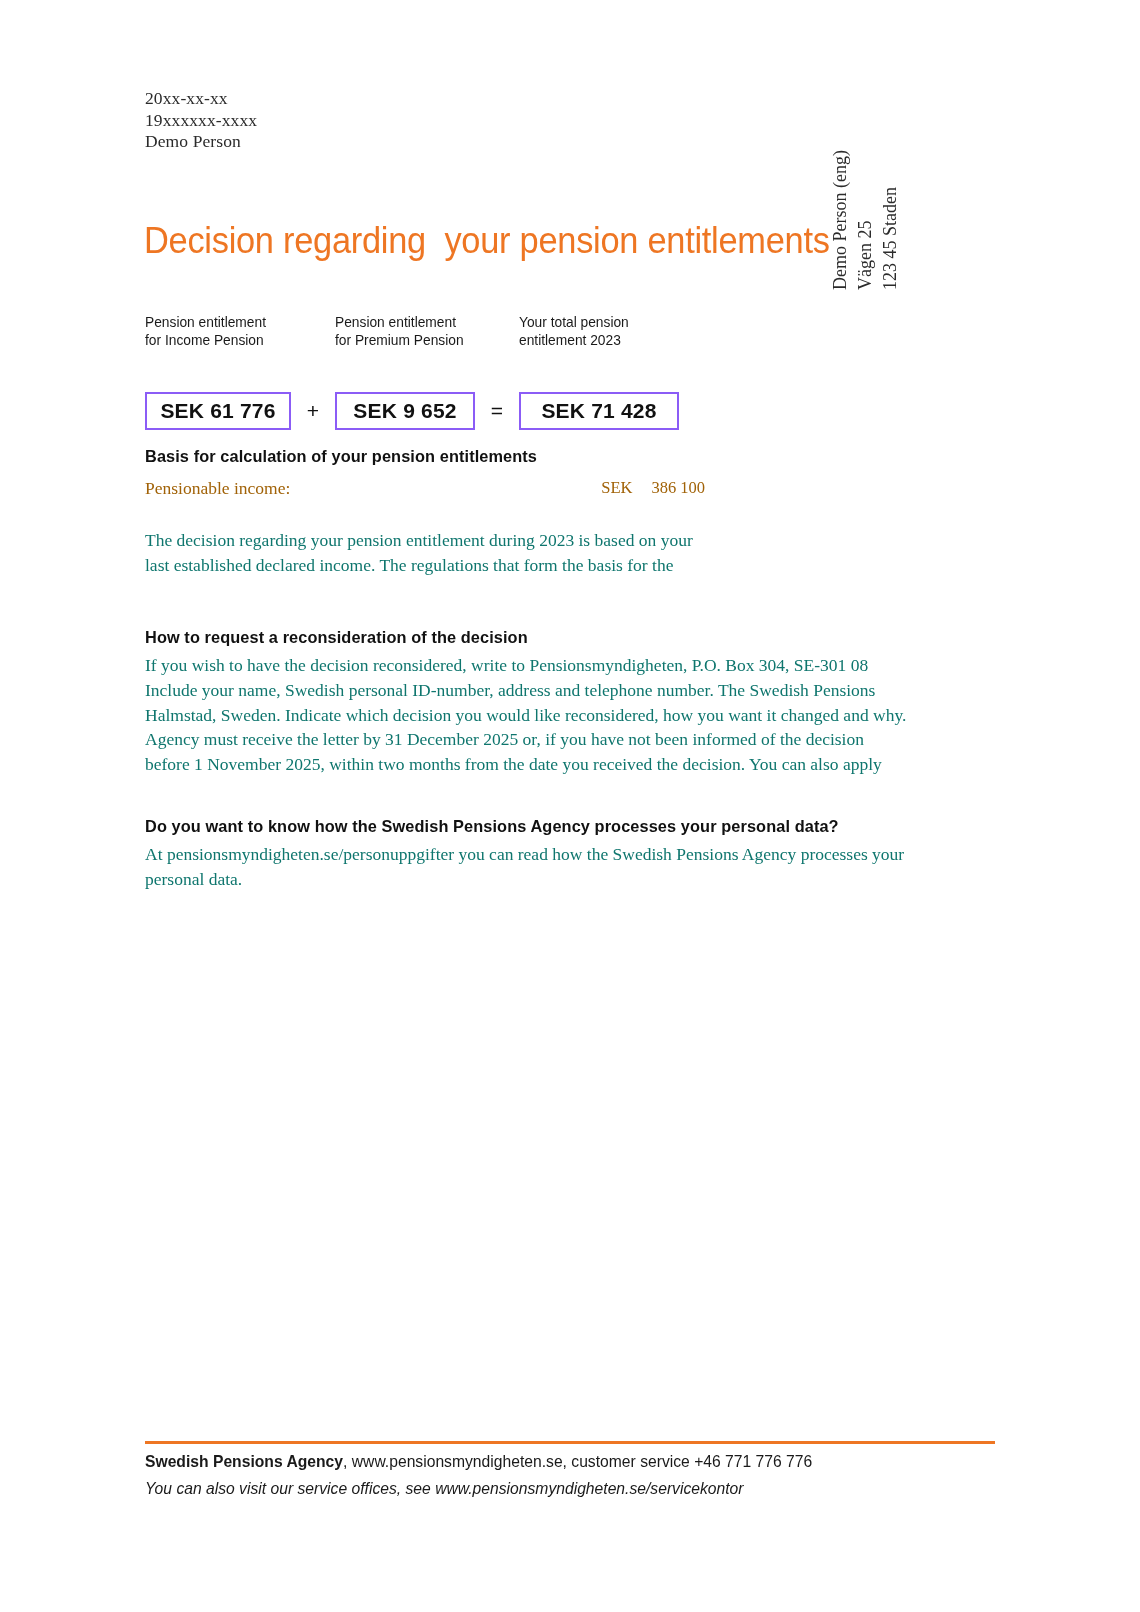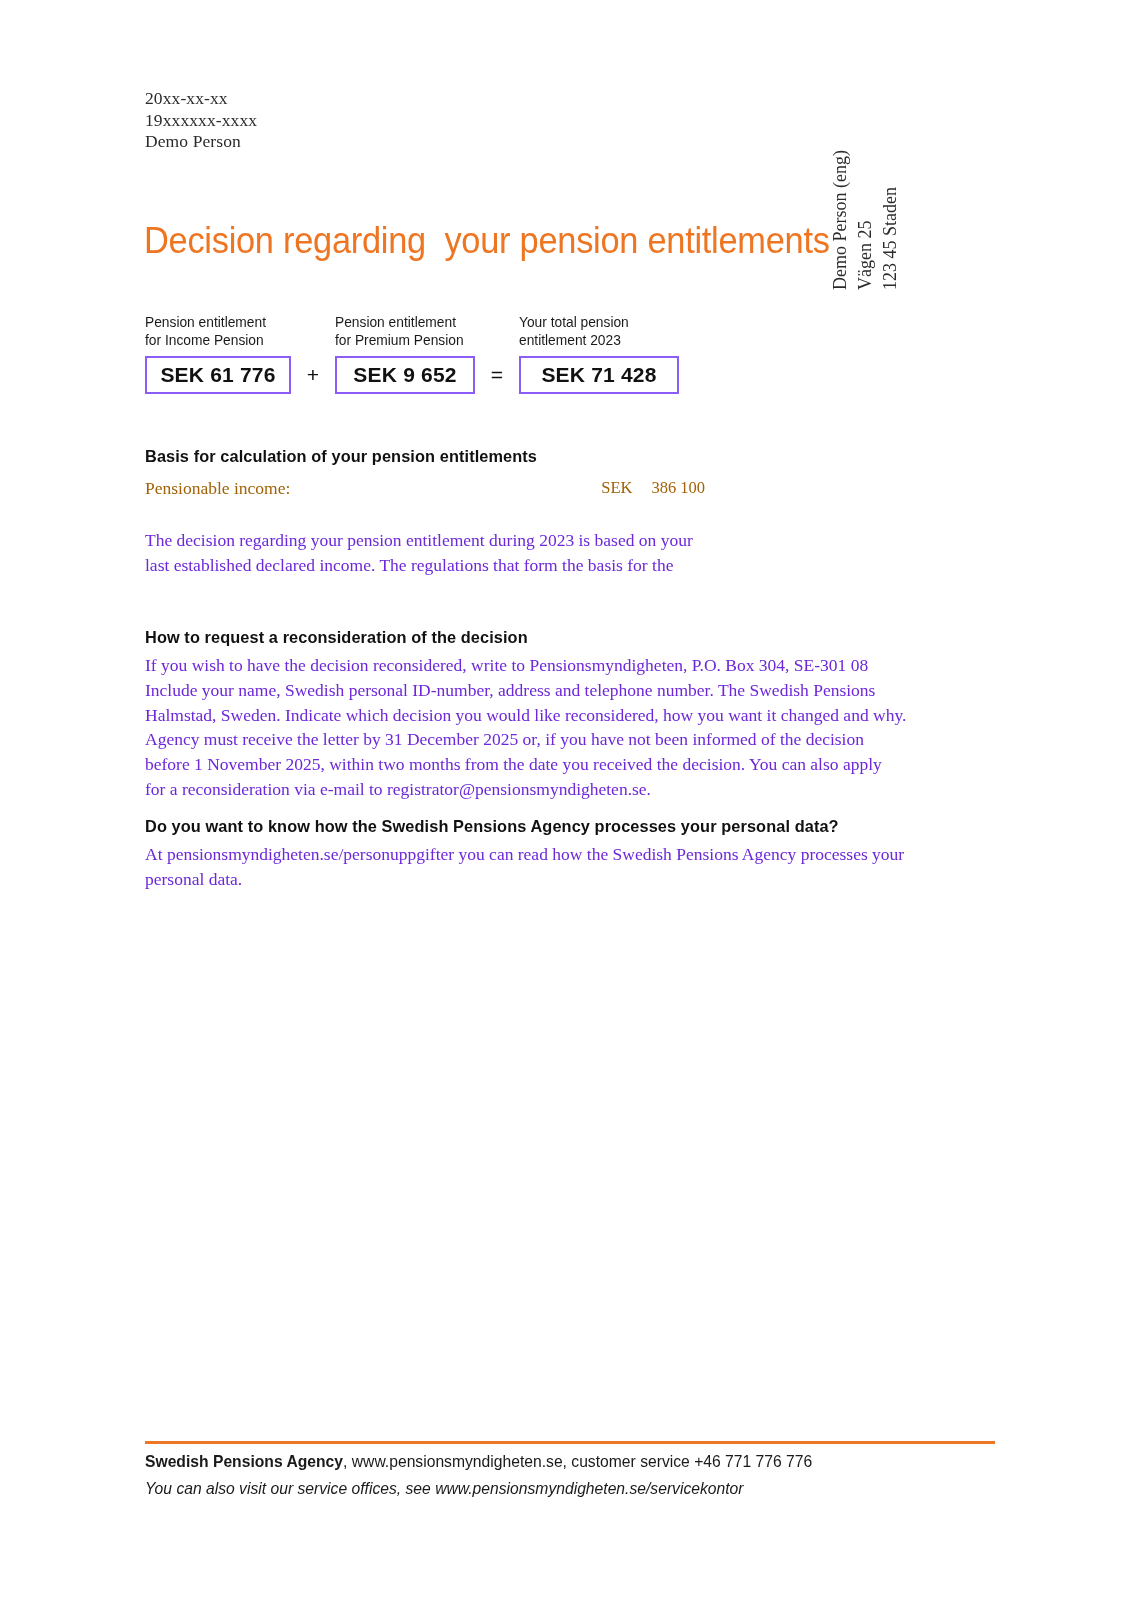--- a/index.html
+++ b/index.html
@@ -47,21 +47,21 @@
   }
 
   
   .amounts {
     position: absolute;
     left: 145px;
     top: 314px;
     display: flex;
     align-items: flex-end;
   }
-  .amt-group { display: flex; flex-direction: column; }
+  .amt-group { display: flex; flex-direction: column; gap: 36px; }
   .amt-caption {
     font-family: "Liberation Sans Narrow", "Liberation Sans", sans-serif;
     font-size: 14.5px;
     line-height: 17.5px;
     color: #1a1a1a;
     margin-bottom: 7px;
     white-space: pre;
     transform: scaleX(0.95);
     transform-origin: left bottom;
   }
@@ -127,21 +127,21 @@
     letter-spacing: 0.1px;
     white-space: pre;
     transform: scaleX(0.96);
     transform-origin: left center;
   }
   .body-p {
     position: absolute;
     font-family: "Liberation Serif", serif;
     font-size: 17.5px;
     line-height: 24.8px;
-    color: #6d28d9;
+    color: #0f766e;
   }
   .body-p div { white-space: pre; }
 
   .kv-row {
     position: absolute;
     left: 145px;
     top: 478px;
     width: 560px;
     font-family: "Liberation Serif", serif;
     font-size: 17.5px;
@@ -243,21 +243,20 @@
     <div>last established declared income. The regulations that form the basis for the</div>
   </div>
 
   <div class="h2" style="left:145px; top:628px;">How to request a reconsideration of the decision</div>
   <div class="body-p" style="left:145px; top:653px; width:840px;">
     <div>If you wish to have the decision reconsidered, write to Pensionsmyndigheten, P.O. Box 304, SE-301 08</div>
     <div>Include your name, Swedish personal ID-number, address and telephone number. The Swedish Pensions</div>
     <div>Halmstad, Sweden. Indicate which decision you would like reconsidered, how you want it changed and why.</div>
     <div>Agency must receive the letter by 31 December 2025 or, if you have not been informed of the decision</div>
     <div>before 1 November 2025, within two months from the date you received the decision. You can also apply</div>
-    <div>for a reconsideration via e-mail to registrator@pensionsmyndigheten.se.</div>
   </div>
 
   <div class="h2" style="left:145px; top:817px;">Do you want to know how the Swedish Pensions Agency processes your personal data?</div>
   <div class="body-p" style="left:145px; top:842px; width:840px;">
     <div>At pensionsmyndigheten.se/personuppgifter you can read how the Swedish Pensions Agency processes your</div>
     <div>personal data.</div>
   </div>
 
   <div class="footer-rule"></div>
   <div class="footer-line1"><b>Swedish Pensions Agency</b><span>, www.pensionsmyndigheten.se, customer service +46 771 776 776</span></div>

